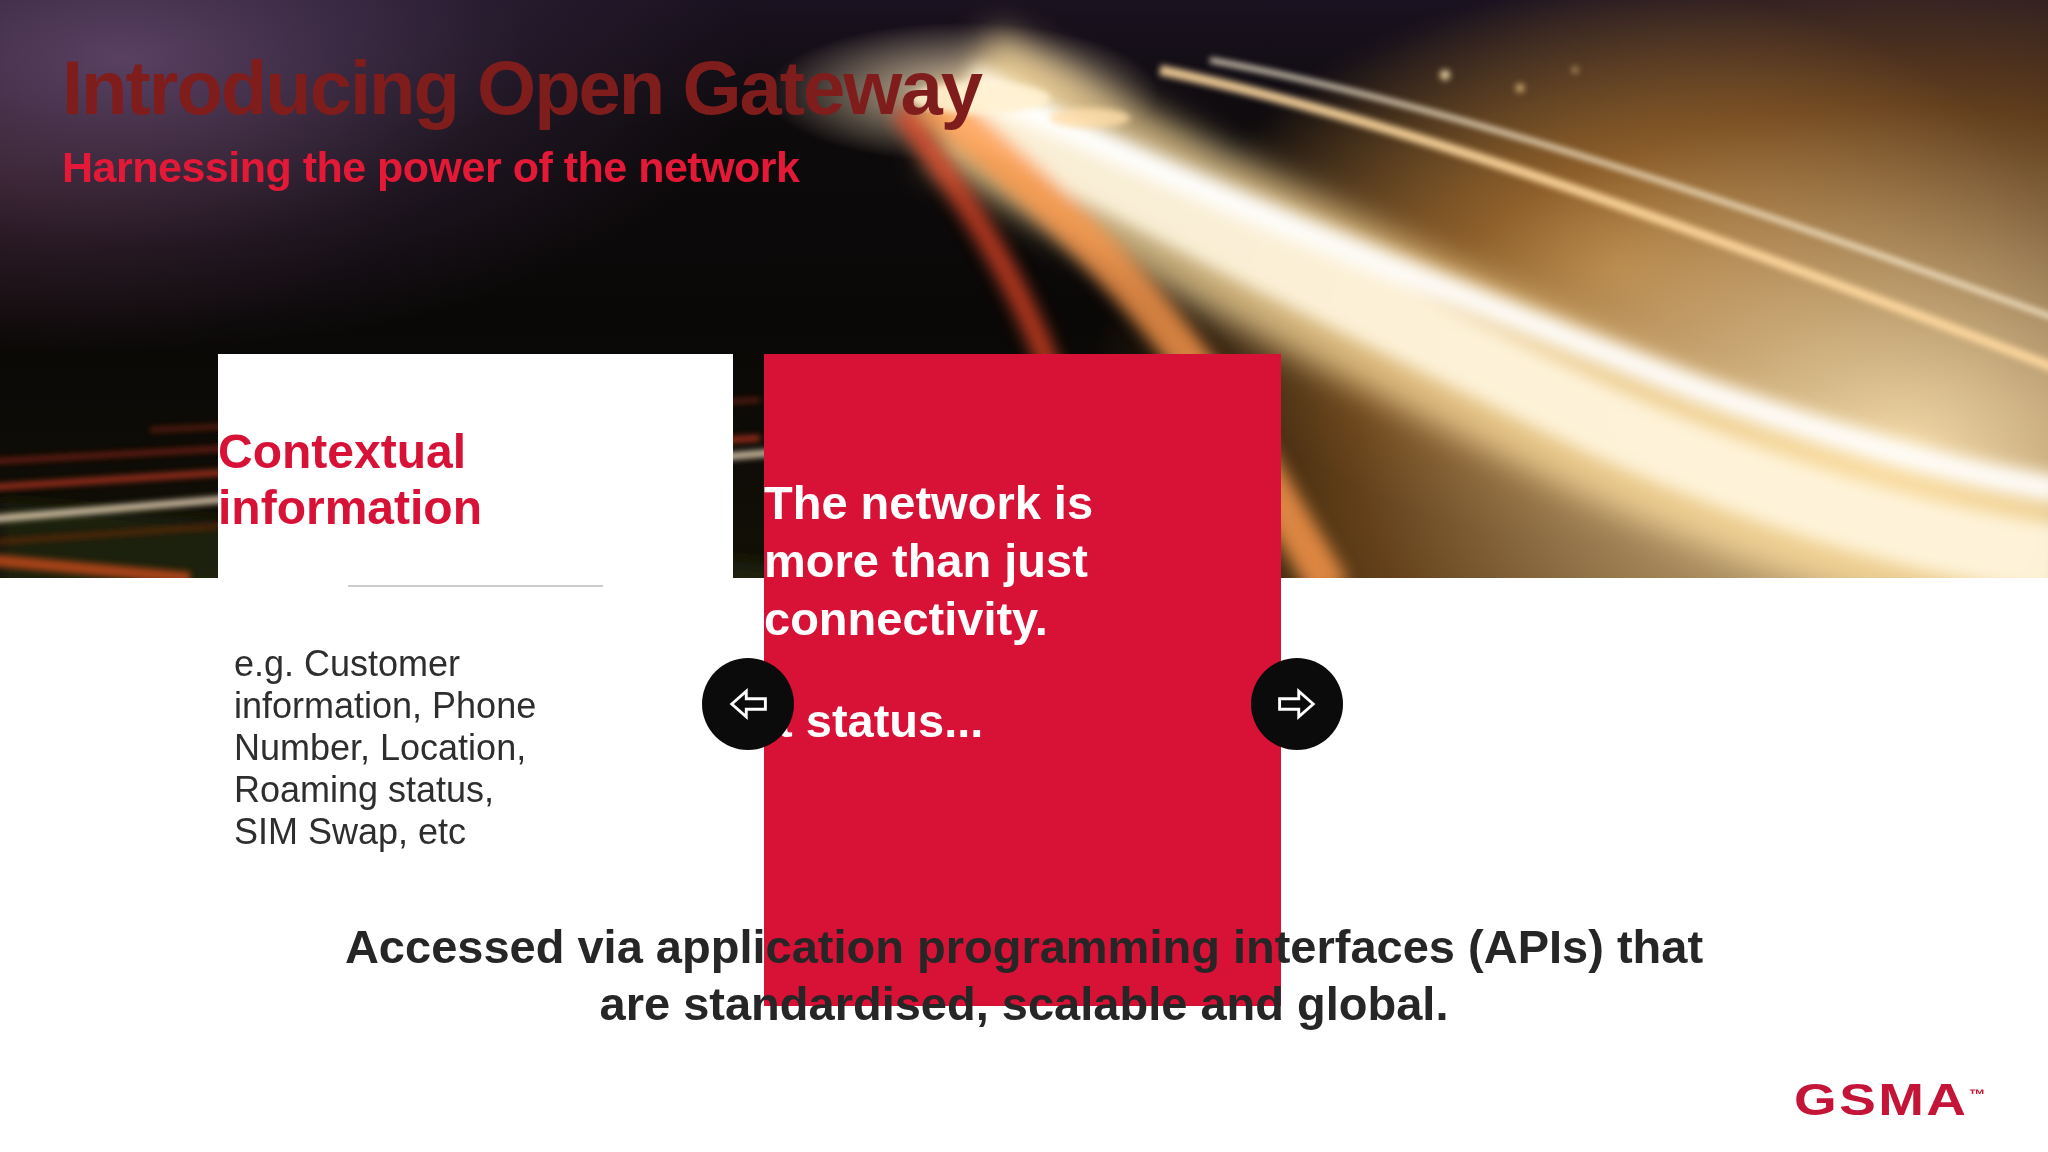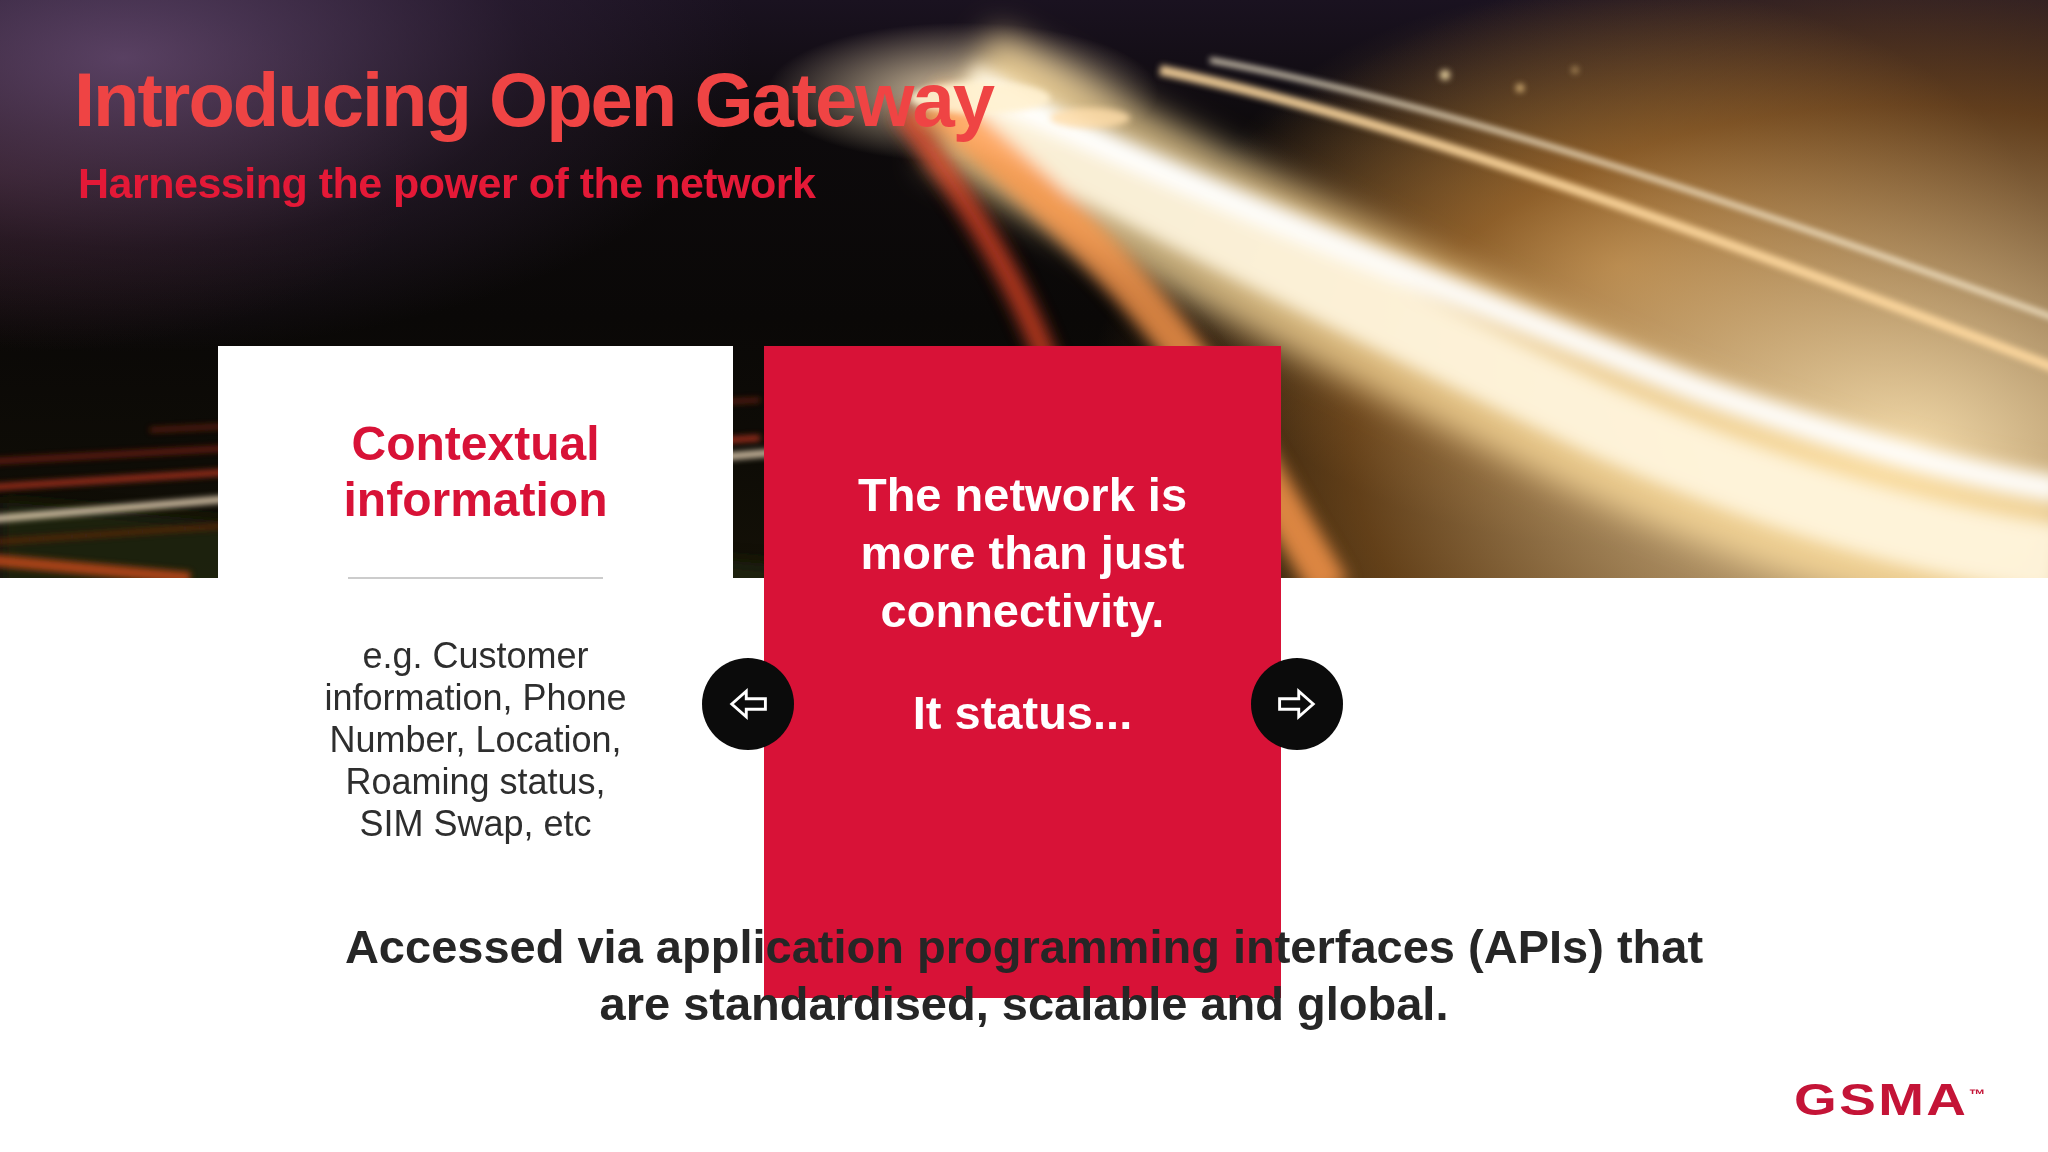--- a/index.html
+++ b/index.html
@@ -13,27 +13,27 @@
       radial-gradient(900px 420px at 6% 10%, rgba(104,76,116,.80), rgba(62,42,72,.34) 45%, rgba(0,0,0,0) 70%),
       radial-gradient(700px 300px at 0% 30%, rgba(142,62,62,.22), rgba(0,0,0,0) 60%),
       radial-gradient(1150px 720px at 93% 78%, rgba(255,229,178,.95), rgba(186,116,44,.48) 48%, rgba(0,0,0,0) 72%),
       radial-gradient(620px 400px at 79% 46%, rgba(255,190,92,.55), rgba(0,0,0,0) 70%),
       radial-gradient(280px 100px at 47% 16%, rgba(255,231,190,.85), rgba(0,0,0,0) 70%),
       linear-gradient(180deg,#1a1220 0%,#0d0a0c 22%,#0a0807 55%,#0e0c06 80%,#141107 100%);
   }
   .photo svg{position:absolute;left:0;top:0;}
 
   
-  .title{position:absolute;left:62px;top:44px;margin:12px;color:#ef4444;
+  .title{position:absolute;left:62px;top:44px;margin:0;color:#7f1d1d;
     font-size:76px;line-height:88px;font-weight:bold;letter-spacing:-2px;}
-  .subtitle{position:absolute;left:62px;top:142px;margin:16px;color:var(--red_subtitle,#e41937);
+  .subtitle{position:absolute;left:62px;top:142px;margin:0;color:var(--red_subtitle,#e41937);
     font-size:43px;line-height:50px;font-weight:bold;letter-spacing:-0.5px;}
 
   
-  .card{position:absolute;top:346px;background:var(--card_white,#ffffff);text-align:center;}
+  .card{position:absolute;top:354px;background:var(--card_white,#ffffff);}
   .card.cleft{left:218px;width:515px;height:505px;}
   .card.ccenter{left:764px;width:517px;height:652px;background:var(--red_primary,#d81237);}
   .card.cright{left:1307px;width:517px;height:505px;}
 
   .card-heading{margin:70px 0 0;font-size:48px;line-height:56px;font-weight:bold;
     color:var(--red_primary,#d81237);white-space:pre-line;}
   .divider{position:absolute;top:231px;height:2px;background:var(--divider_gray,#cccccc);}
   .card.cleft  .divider{left:130px;width:255px;}
   .card.cright .divider{left:131px;width:255px;}
   .card-body{position:absolute;top:273px;left:0;right:0;margin:16px;font-size:36px;line-height:42px;

